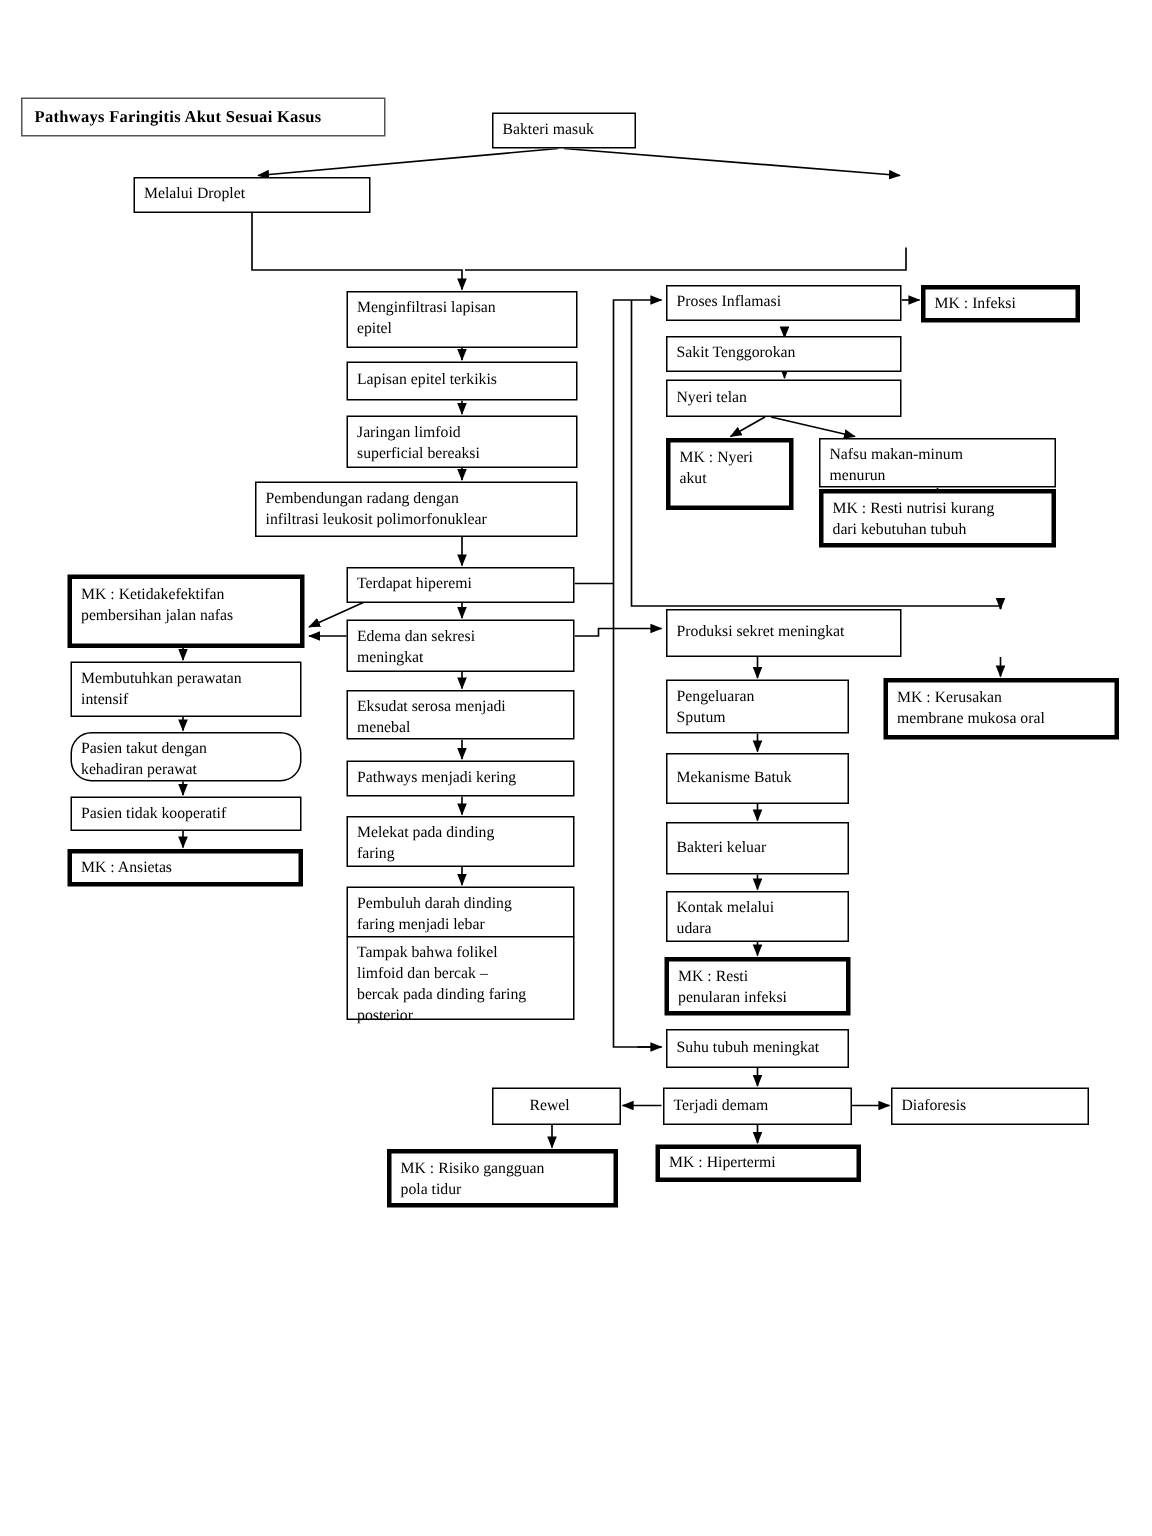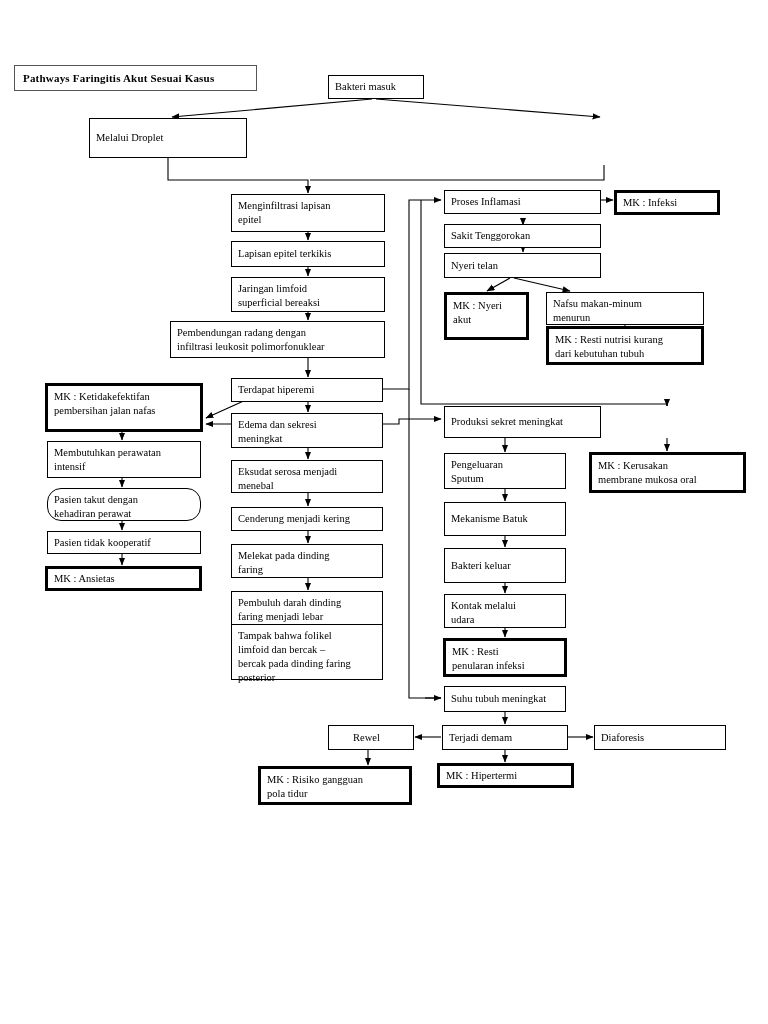--- a/index.html
+++ b/index.html
@@ -105,21 +105,21 @@
       <path d="M505,750 L505,762"></path>
 
       <path d="M368,750 L368,765"></path>
     </g>
   </svg>
 
   <div class="box title" style="left:14px;top:33px;width:243px;height:26px;margin-top:32px;">Pathways Faringitis Akut Sesuai Kasus</div>
 
   <div class="box mid" style="left:328px;top:75px;width:96px;height:24px;">Bakteri masuk</div>
 
-  <div class="box mid" style="left:89px;top:118px;width:158px;height:40px;">Melalui Droplet</div>
+  <div class="box mid" style="left:89px;top:118px;width:158px;height:24px;">Melalui Droplet</div>
 
 
   <div class="box topal" style="left:231px;top:194px;width:154px;height:38px;">Menginfiltrasi lapisan
 epitel</div>
 
   <div class="box mid" style="left:231px;top:241px;width:154px;height:26px;">Lapisan epitel terkikis</div>
 
   <div class="box topal" style="left:231px;top:277px;width:154px;height:35px;">Jaringan limfoid
 superficial bereaksi</div>
 
@@ -127,21 +127,21 @@
 infiltrasi leukosit polimorfonuklear</div>
 
   <div class="box mid" style="left:231px;top:378px;width:152px;height:24px;">Terdapat hiperemi</div>
 
   <div class="box topal" style="left:231px;top:413px;width:152px;height:35px;">Edema dan sekresi
 meningkat</div>
 
   <div class="box topal" style="left:231px;top:460px;width:152px;height:33px;">Eksudat serosa menjadi
 menebal</div>
 
-  <div class="box mid" style="left:231px;top:507px;width:152px;height:24px;">Cenderung menjadi kering</div>
+  <div class="box mid" style="left:231px;top:507px;width:152px;height:24px;">Pathways menjadi kering</div>
 
   <div class="box topal" style="left:231px;top:544px;width:152px;height:34px;">Melekat  pada dinding
 faring</div>
 
   <div class="box topal" style="left:231px;top:591px;width:152px;height:34px;">Pembuluh darah dinding
 faring menjadi lebar</div>
 
   <div class="box topal" style="left:231px;top:624px;width:152px;height:56px;">Tampak bahwa folikel
 limfoid dan bercak –
 bercak pada dinding faring

